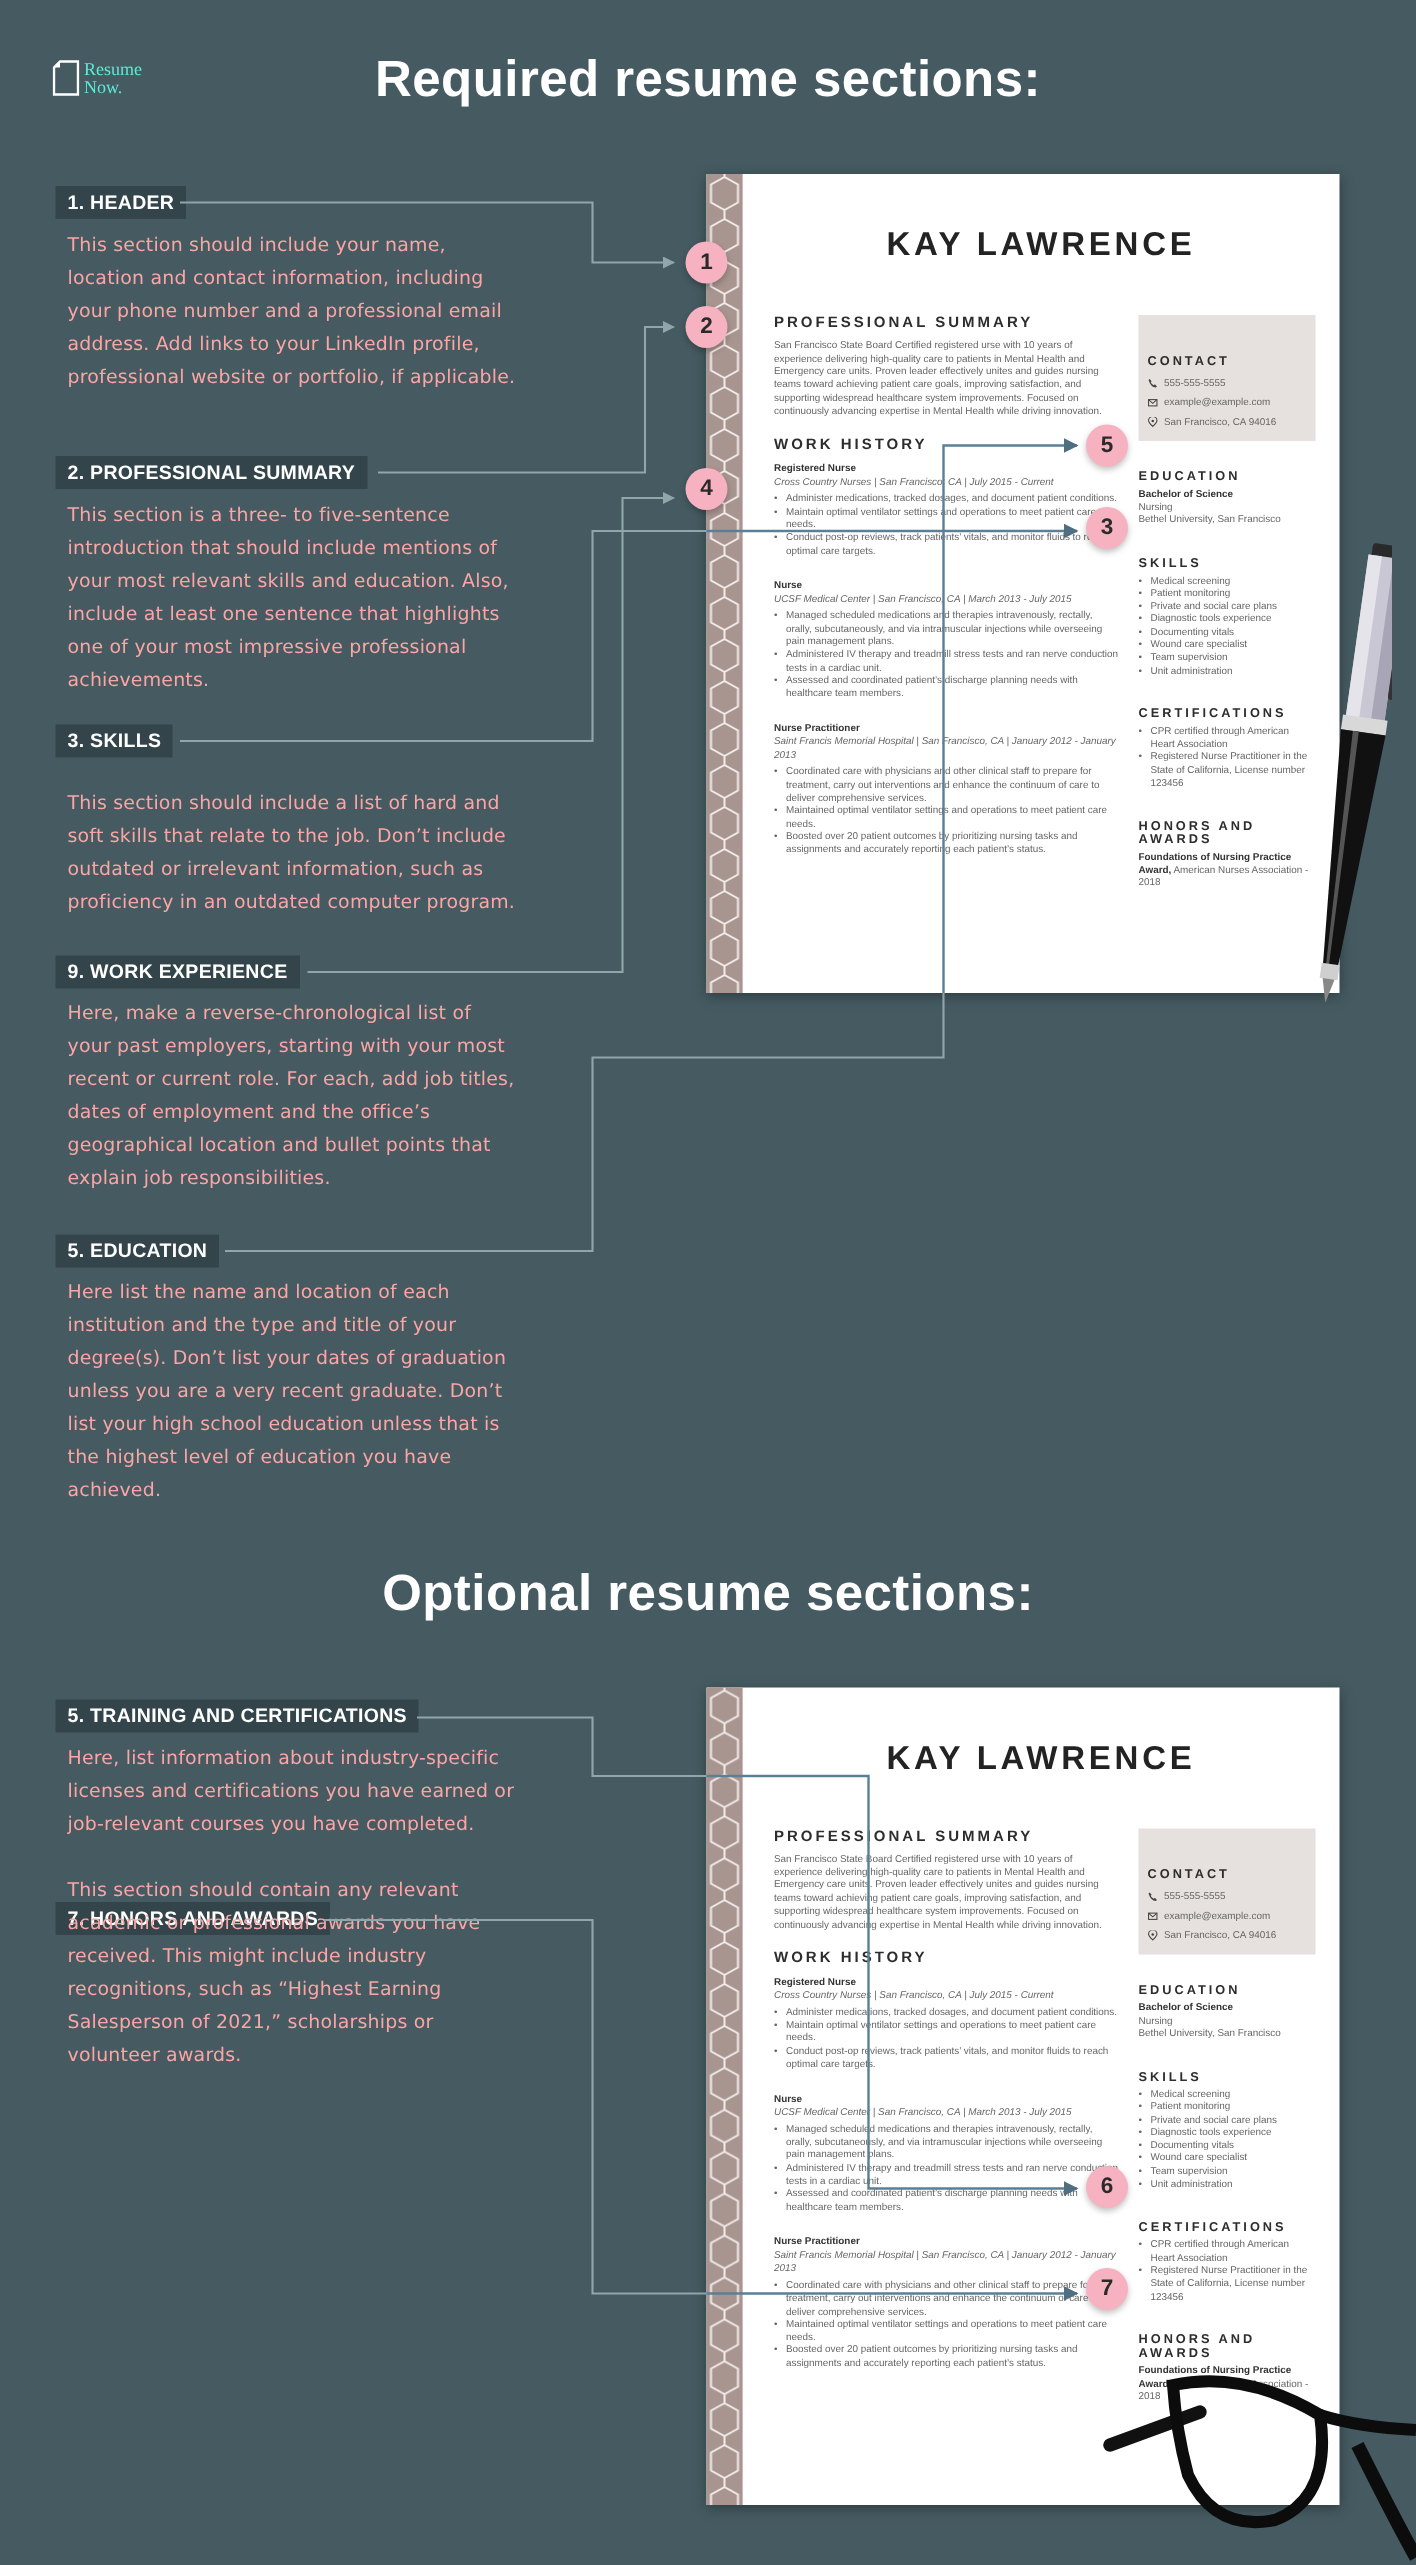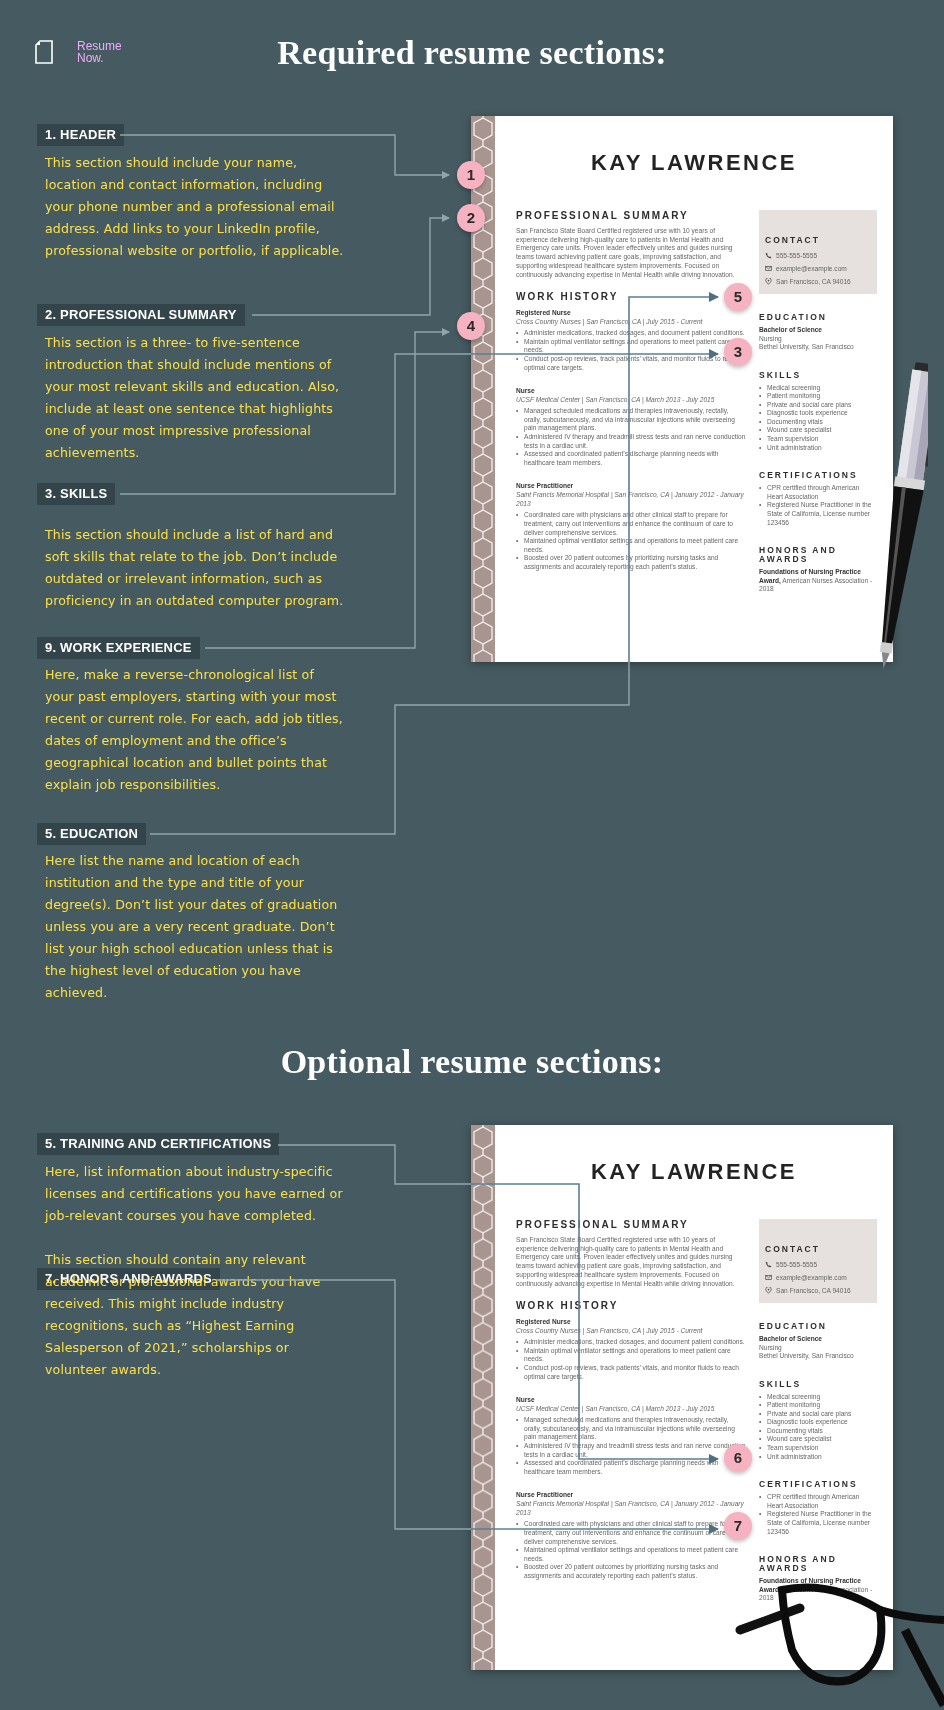--- a/index.html
+++ b/index.html
@@ -1,26 +1,26 @@
 <!DOCTYPE html>
 <html><head>
 <meta charset="utf-8">
 <style>
   * { box-sizing: border-box; margin: 0; padding: 0; }
   html, body { width: 944px; height: 1710px; background: #455b61; overflow: hidden; }
   body { position: relative; font-family: "DejaVu Sans", sans-serif; color: #eef1f1; }
 
   .logo { position: absolute; left: 35px; top: 40px; display: flex; align-items: flex-start; gap: 3px; }
   .logo-icon { width: 18px; height: 24px; position: relative; }
-  .logo-text { font-family: Liberation Sans, sans-serif; font-size: 12px; line-height: 12px; color: #f0abfc; margin-left: 21px; }
-
-  .main-title { position: absolute; left: 0; width: 944px; text-align: center; font-family: Liberation Serif, serif; font-weight: bold; font-size: 34px; color: #ffffff; letter-spacing: 0.3px; }
+  .logo-text { font-family: Liberation Serif, serif; font-size: 12px; line-height: 12px; color: #5eead4; }
+
+  .main-title { position: absolute; left: 0; width: 944px; text-align: center; font-family: Liberation Sans, sans-serif; font-weight: bold; font-size: 34px; color: #ffffff; letter-spacing: 0.3px; }
 
   .sec-label { position: absolute; left: 37px; height: 22px; padding: 0 8px; background: #33454a; color: #ffffff; font-family: "Liberation Sans", sans-serif; font-weight: bold; font-size: 13px; line-height: 22px; letter-spacing: 0.2px; white-space: nowrap; }
-  .sec-body { position: absolute; left: 45px; width: 300px; font-family: "DejaVu Sans", sans-serif; font-size: 12.6px; line-height: 22px; color: #fde047; letter-spacing: 0.15px; }
+  .sec-body { position: absolute; left: 45px; width: 300px; font-family: "DejaVu Sans", sans-serif; font-size: 12.6px; line-height: 22px; color: #fca5a5; letter-spacing: 0.15px; }
 
   svg.connectors { position: absolute; left: 0; top: 0; width: 944px; height: 1710px; pointer-events: none; z-index: 6; }
 
   .resume { position: absolute; left: 471px; width: 422px; height: 546px; background: #ffffff; box-shadow: 0 2px 8px rgba(0,0,0,0.35); overflow: hidden; z-index: 2; }
   .hex-strip { position: absolute; left: 0; top: 0; width: 24px; height: 100%; background-color: #a99590; }
   .r-name { position: absolute; left: 24px; right: 0; top: 34px; text-align: center; font-family: "Liberation Sans", sans-serif; font-weight: bold; font-size: 22px; letter-spacing: 2.5px; color: #232323; }
   .r-left { position: absolute; left: 45px; top: 94px; width: 230px; font-family: "Liberation Sans", sans-serif; color: #555; }
   .r-h { font-size: 10px; font-weight: bold; letter-spacing: 2px; color: #2d2d2d; margin-bottom: 6px; }
   .r-p { font-size: 6.6px; line-height: 8.7px; color: #666; }
   .r-job { margin-top: 10px; }

